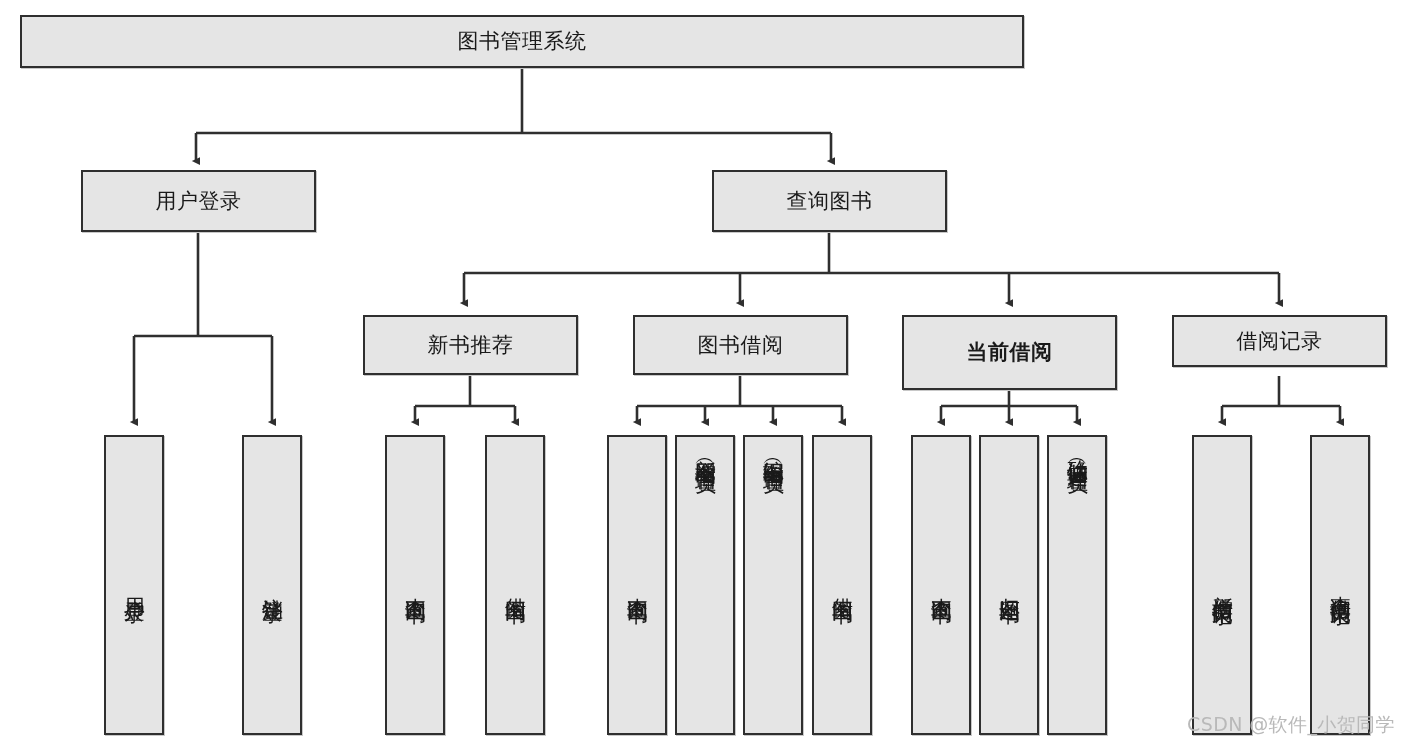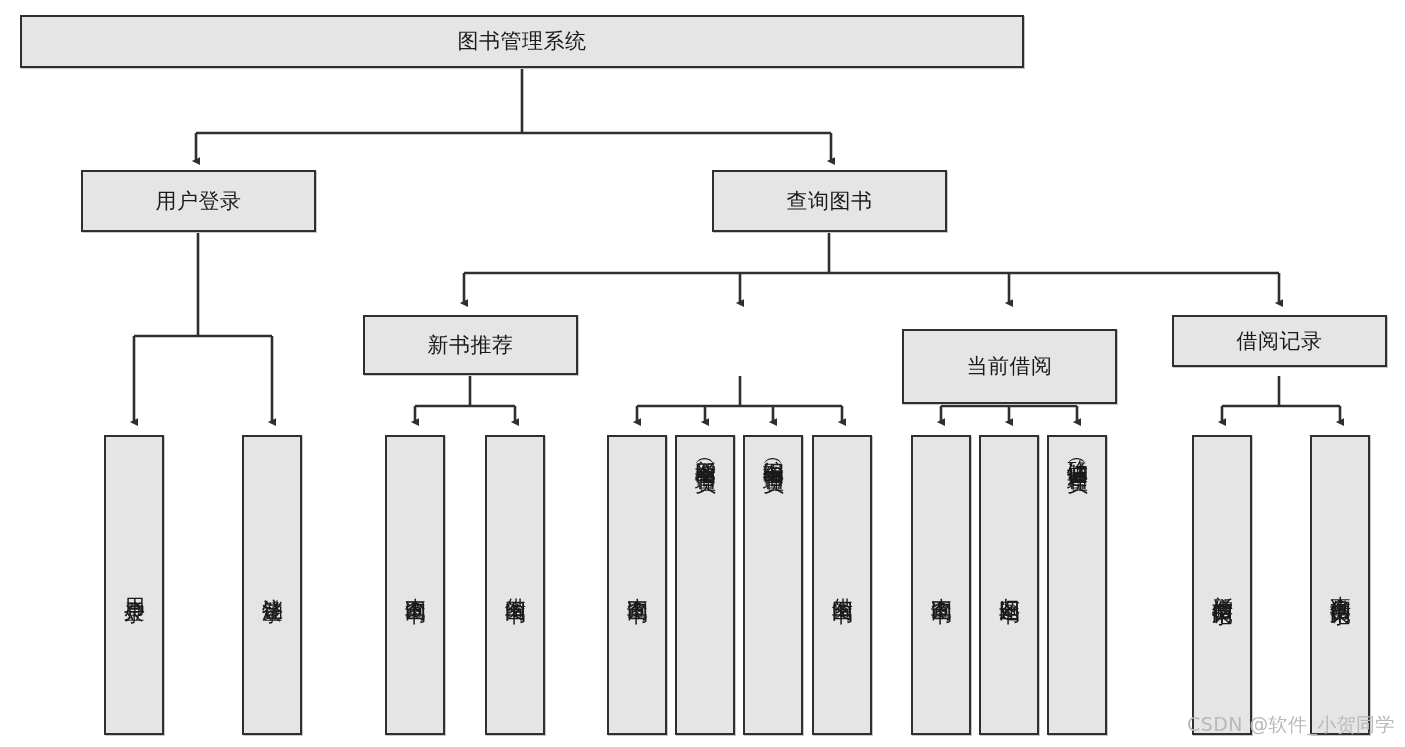--- a/index.html
+++ b/index.html
@@ -144,22 +144,25 @@
   </div>
 
   <div class="node horiz" style="left:712px; top:170px; width:235px; height:62px;">
     <span class="label">查询图书</span>
   </div>
 
   <div class="node horiz" style="left:363px; top:315px; width:215px; height:60px;">
     <span class="label">新书推荐</span>
   </div>
 
-
-  <div class="node horiz" style="left:902px; top:329px; width:215px; height:75px;">
+  <div class="node horiz" style="left:633px; top:315px; width:215px; height:60px;">
+    <span class="label">图书借阅</span>
+  </div>
+
+  <div class="node horiz" style="left:902px; top:315px; width:215px; height:75px;font-weight:bold;">
     <span class="label">当前借阅</span>
   </div>
 
   <div class="node horiz" style="left:1172px; top:315px; width:215px; height:52px;">
     <span class="label">借阅记录</span>
   </div>
 
   <div class="node leaf centered" style="left:104px; top:435px; width:60px; height:300px;">
     <span class="label">用户登录</span>
   </div>

